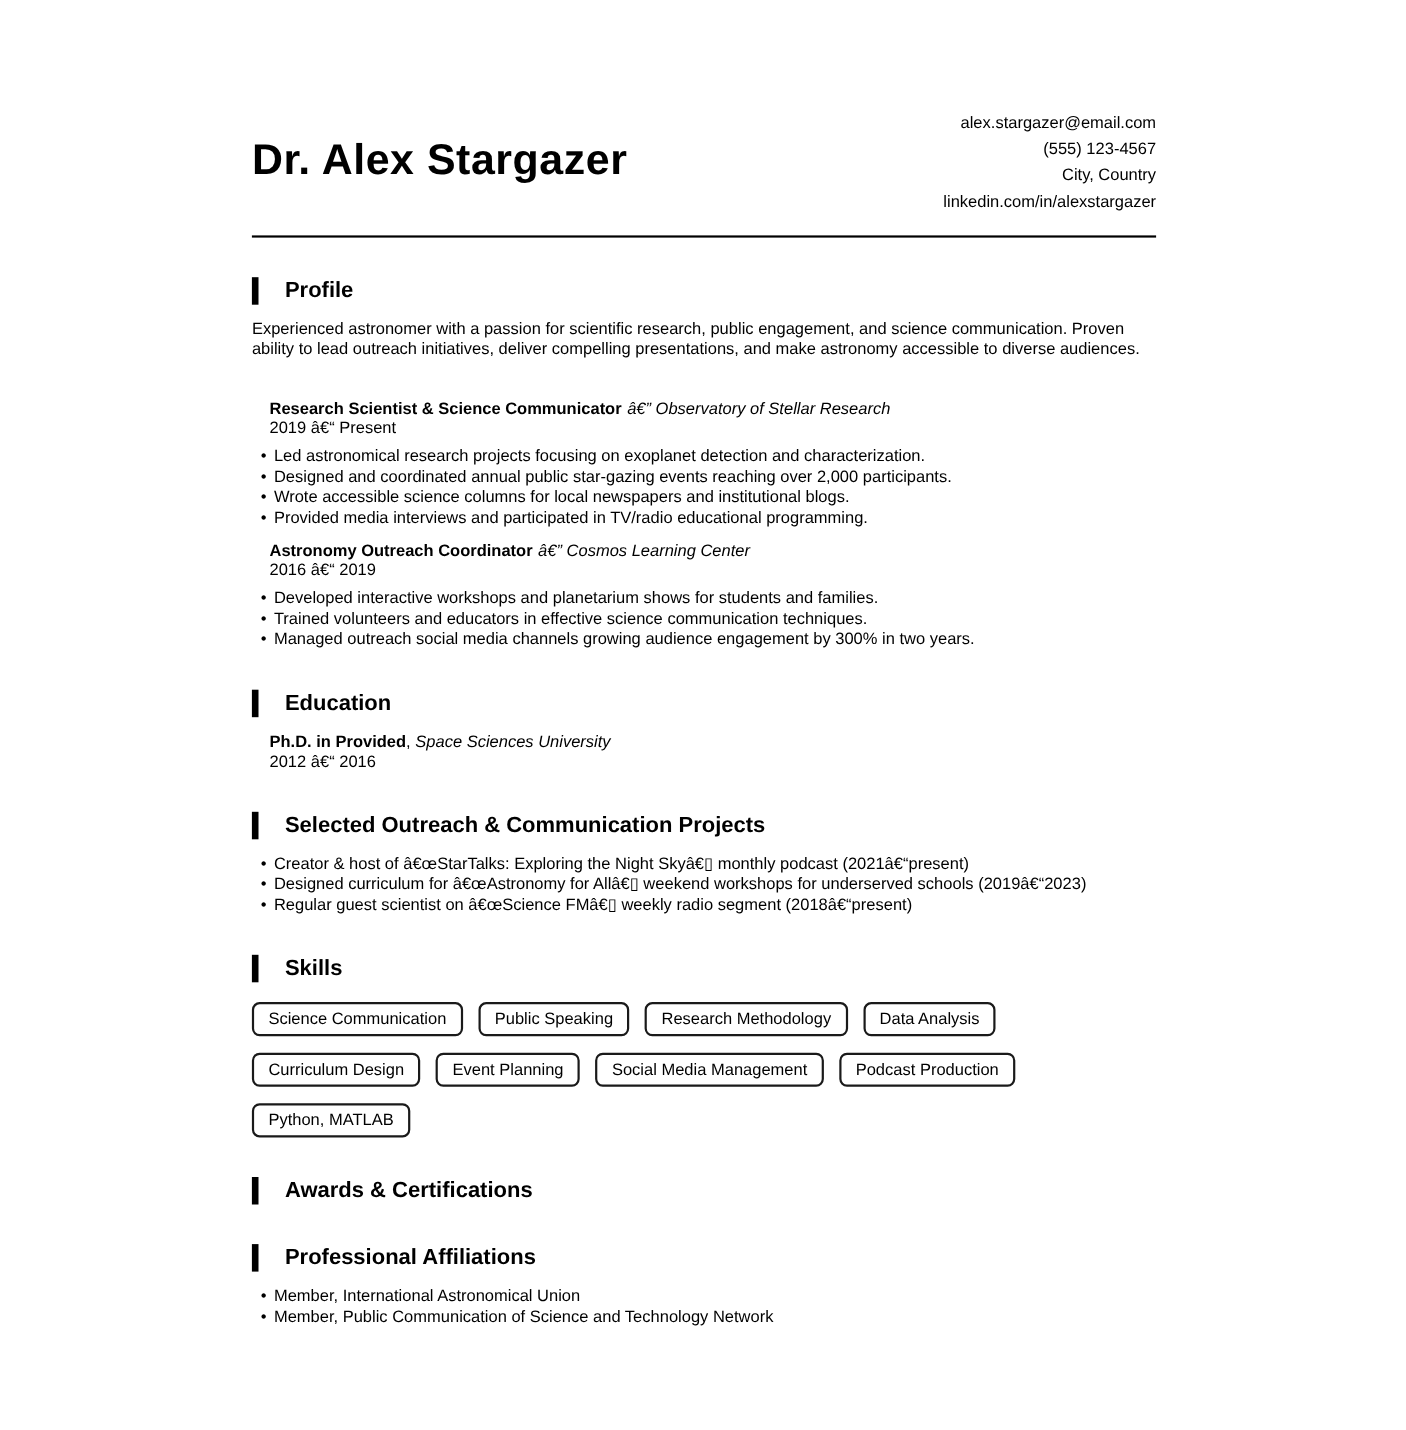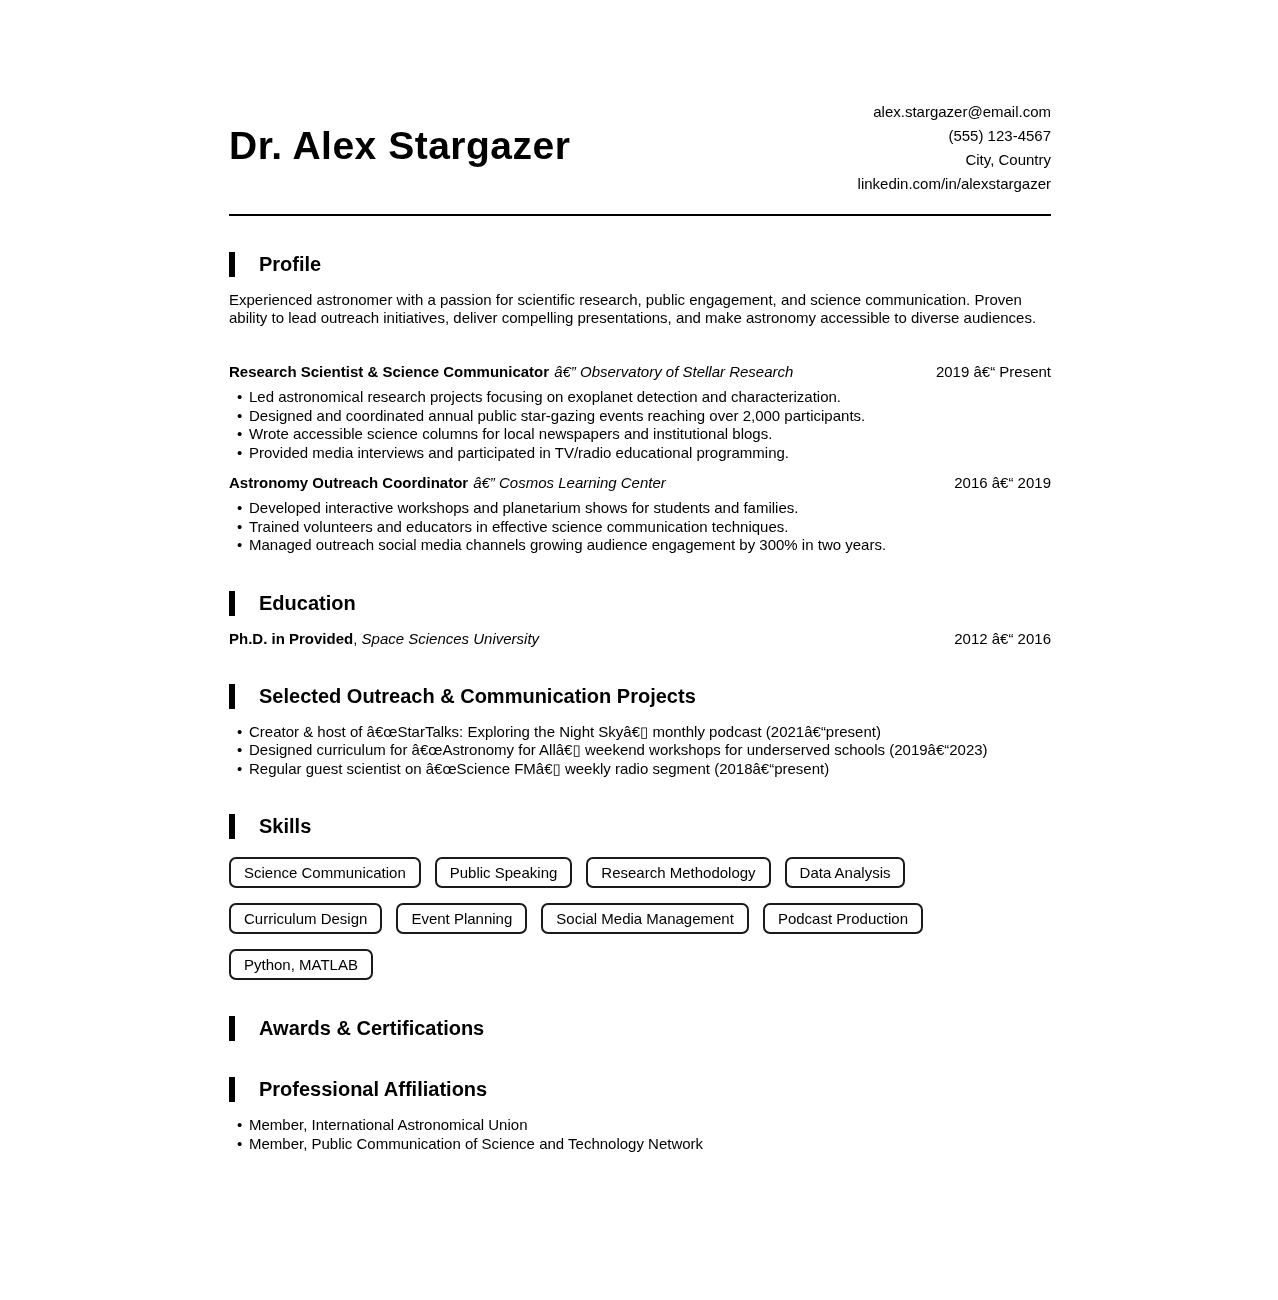--- a/index.html
+++ b/index.html
@@ -49,20 +49,21 @@
   .body-text { font-size:15px; line-height:18px; }
   
   .job { margin-top:12px; }
   .job:first-of-type { margin-top:0; }
   .job-line, .edu-line {
     display:flex;
     justify-content:space-between;
     align-items:baseline;
     font-size:15px;
     line-height:18px;
+    flex-direction:column;
   }
   .role, .degree { font-weight:bold; }
   .company { font-style:italic; margin-left:5px; }
   .school { font-style:italic; }
   .dates { white-space:nowrap; margin-left:16px; }
   ul.bullets {
     list-style:none;
     margin-top:7px;
     padding-left:8px;
     font-size:15px;

